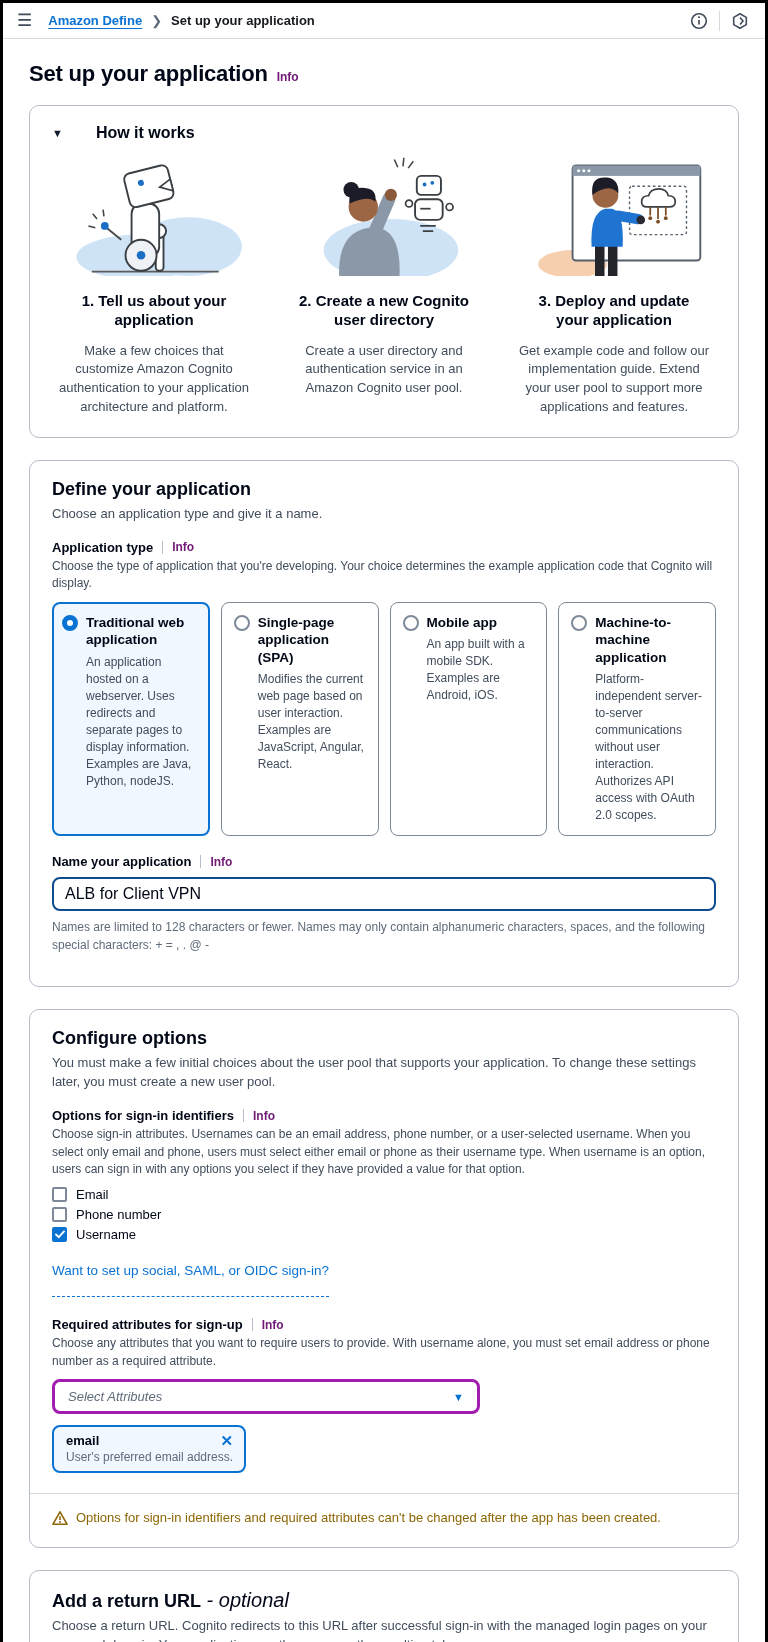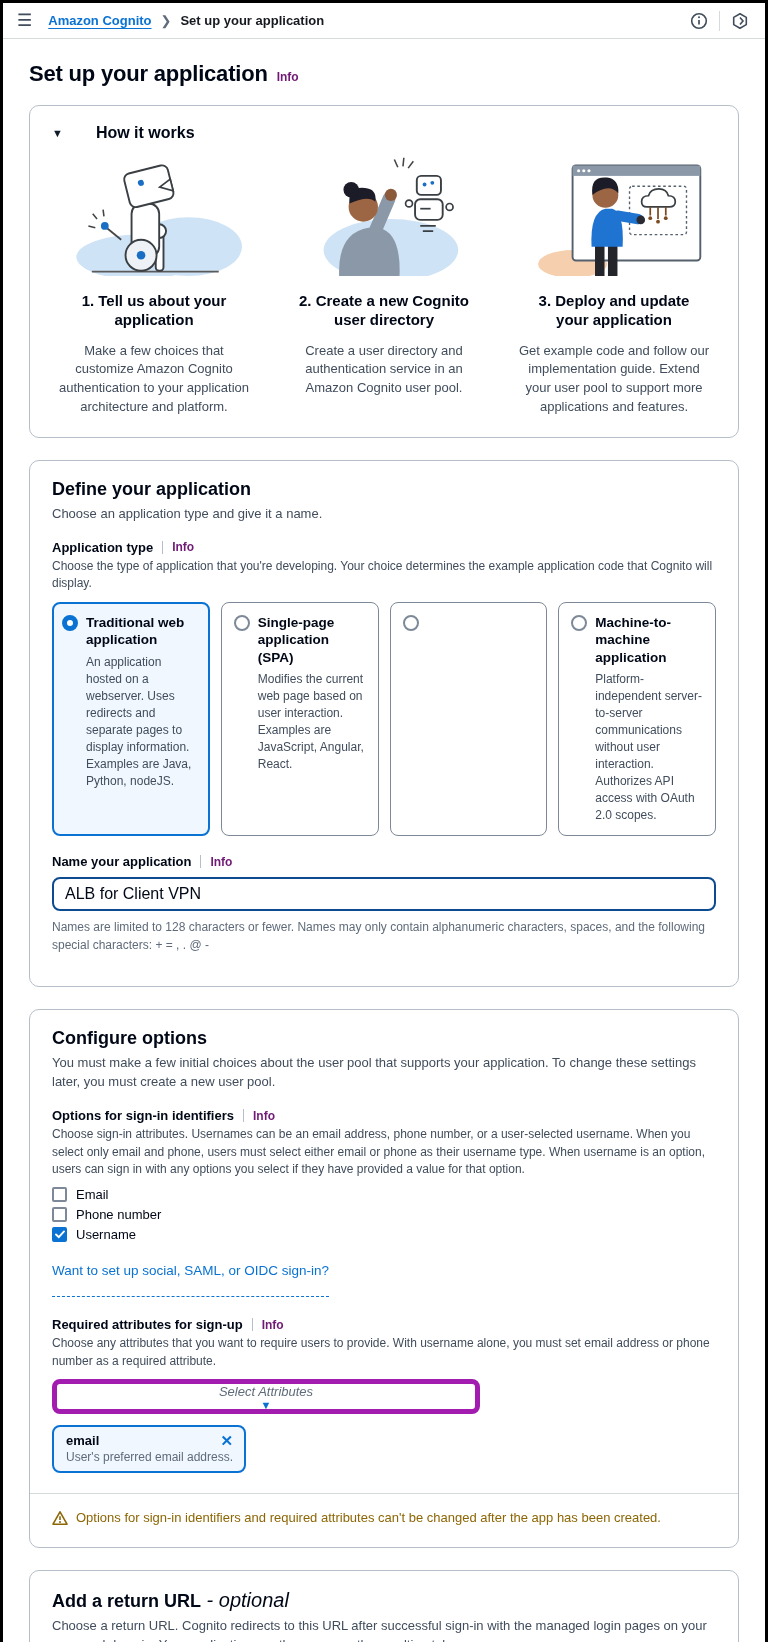--- a/index.html
+++ b/index.html
@@ -63,42 +63,42 @@
 
   
   .checkbox-row { display:flex; align-items:center; gap:9px; font-size:13px; margin:5px 0; cursor:pointer; }
   .checkbox { width:15px; height:15px; border:2px solid #7d8998; border-radius:2px; background:#fff; flex:none; }
   .checkbox.checked { background:#0972d3; border-color:#0972d3; display:flex; align-items:center; justify-content:center; }
   .checkbox.checked svg { display:block; }
 
   .dashed-link { display:inline-block; color:#0972d3; font-size:13.5px; margin:16px 0 20px; border-bottom:1px dashed #0972d3; padding-bottom:18px; cursor:pointer; }
 
   
-  .select { width:428px; height:35px; border:5px solid #a21caf; border-radius:8px; display:flex; align-items:center; justify-content:space-between; padding:0 13px; cursor:pointer; background:#fff;flex-direction:column; }
+  .select { width:428px; height:35px; border:3px solid #a21caf; border-radius:8px; display:flex; align-items:center; justify-content:space-between; padding:0 13px; cursor:pointer; background:#fff; }
   .select-placeholder { font-size:13px; font-style:italic; color:#5f6b7a; }
   .select-caret { color:#0972d3; font-size:11px; }
   .token { display:inline-block; border:2px solid #0972d3; background:#f0f7ff; border-radius:8px; padding:6px 11px 7px 12px; margin-top:11px; min-width:192px; }
   .token-head { display:flex; align-items:center; justify-content:space-between; gap:30px; }
   .token-label { font-size:13px; font-weight:bold; }
   .token-x { color:#0972d3; font-size:15px; font-weight:bold; cursor:pointer; line-height:1; }
   .token-desc { font-size:12px; color:#5f6b7a; margin-top:2px; }
 
   .card-divider { border:none; border-top:1px solid #d5dbdb; margin:20px -22px 0; }
   .warning-row { display:flex; align-items:flex-start; gap:8px; padding-top:15px; color:#8d6605; font-size:13px; line-height:1.4; }
   .warning-row svg { flex:none; margin-top:1px; }
 </style>
 </head>
 <body>
 
 <div class="frame">
 
   <div class="topbar">
     <span class="hamburger">☰</span>
     <nav style="display:flex;align-items:center;">
-      <a class="crumb-link">Amazon Cognito</a>
+      <a class="crumb-link">Amazon Define</a>
       <span class="crumb-sep">❯</span>
       <span class="crumb-current">Set up your application</span>
     </nav>
     <div class="topbar-right">
       <svg class="topbar-icon" viewBox="0 0 18 18">
         <circle cx="9" cy="9" r="7.3" fill="none" stroke="#414d5c" stroke-width="1.6"></circle>
         <line x1="9" y1="8" x2="9" y2="12.4" stroke="#414d5c" stroke-width="1.7"></line>
         <circle cx="9" cy="5.3" r="1" fill="#414d5c"></circle>
       </svg>
       <div class="topbar-vdiv"></div>
@@ -232,20 +232,24 @@
             <span class="radio"></span>
             <div>
               <div class="radio-card-title">Single-page application (SPA)</div>
               <div class="radio-card-desc">Modifies the current web page based on user interaction. Examples are JavaScript, Angular, React.</div>
             </div>
           </div>
         </div>
         <div class="radio-card">
           <div class="radio-row">
             <span class="radio"></span>
+            <div>
+              <div class="radio-card-title">Mobile app</div>
+              <div class="radio-card-desc">An app built with a mobile SDK. Examples are Android, iOS.</div>
+            </div>
           </div>
         </div>
         <div class="radio-card">
           <div class="radio-row">
             <span class="radio"></span>
             <div>
               <div class="radio-card-title">Machine-to-machine application</div>
               <div class="radio-card-desc">Platform-independent server-to-server communications without user interaction. Authorizes API access with OAuth 2.0 scopes.</div>
             </div>
           </div>

